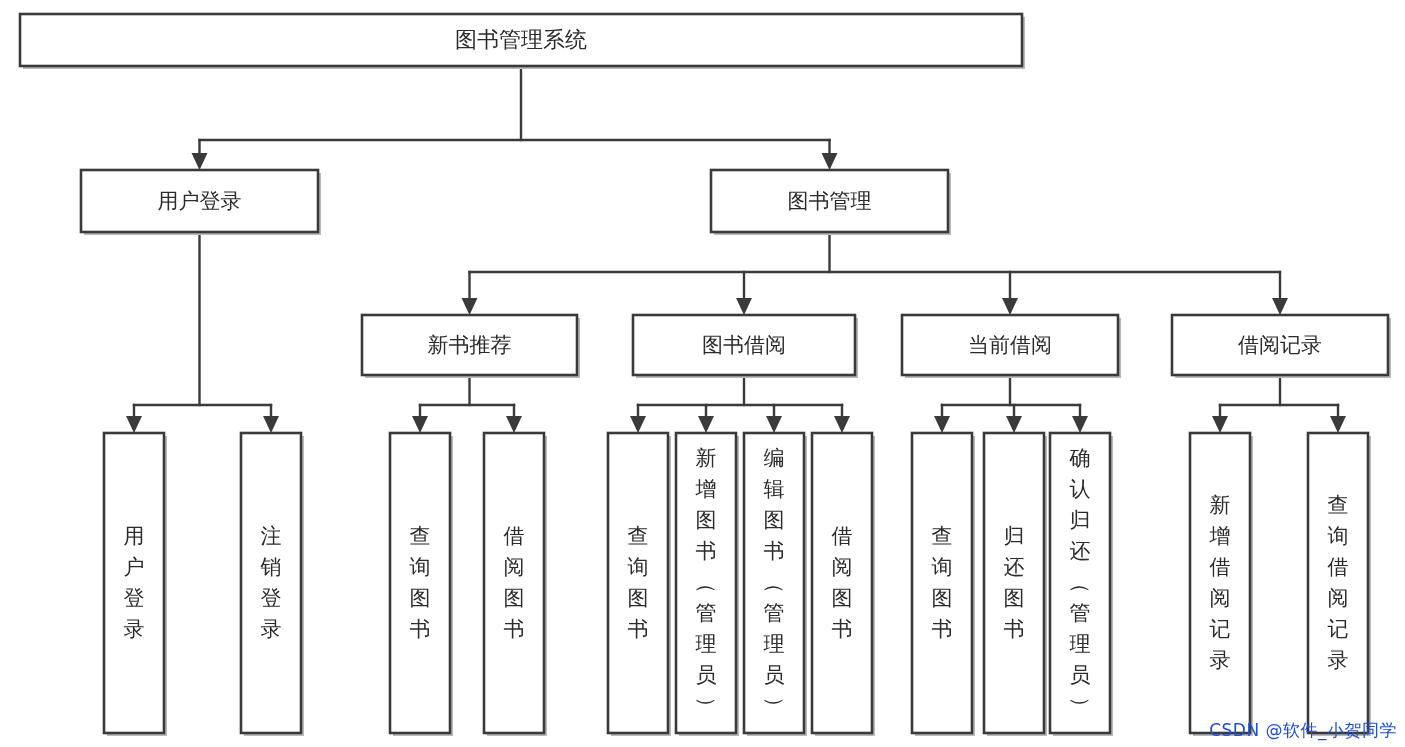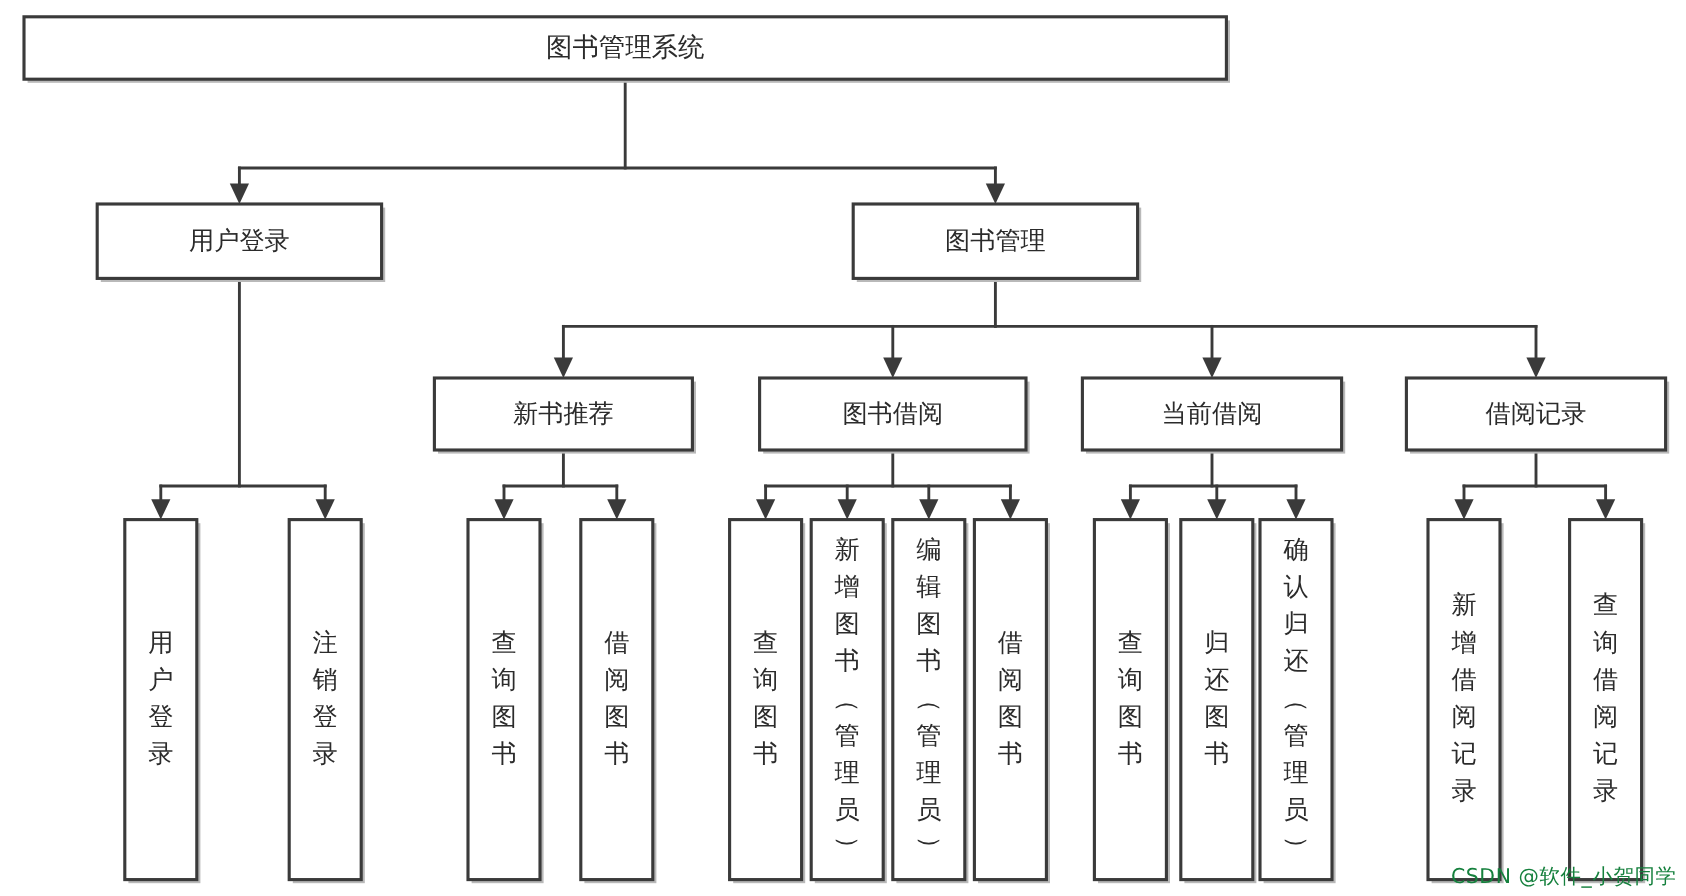--- a/index.html
+++ b/index.html
@@ -60,21 +60,21 @@
     font-size: 21px;
     text-anchor: middle;
     dominant-baseline: middle;
   }
   .watermark {
     position: absolute;
     right: 8px;
     bottom: 5px;
     font-family: "DejaVu Sans", "Liberation Sans", sans-serif;
     font-size: 17px;
-    color: #15803d;
+    color: #1d4ed8;
     letter-spacing: 0.5px;
     white-space: nowrap;
     user-select: none;
   }
 </style>
 </head>
 <body>
 
 <div id="diagram-root">
   <svg class="diagram-canvas" viewBox="0 0 1405 747" xmlns="http://www.w3.org/2000/svg">

